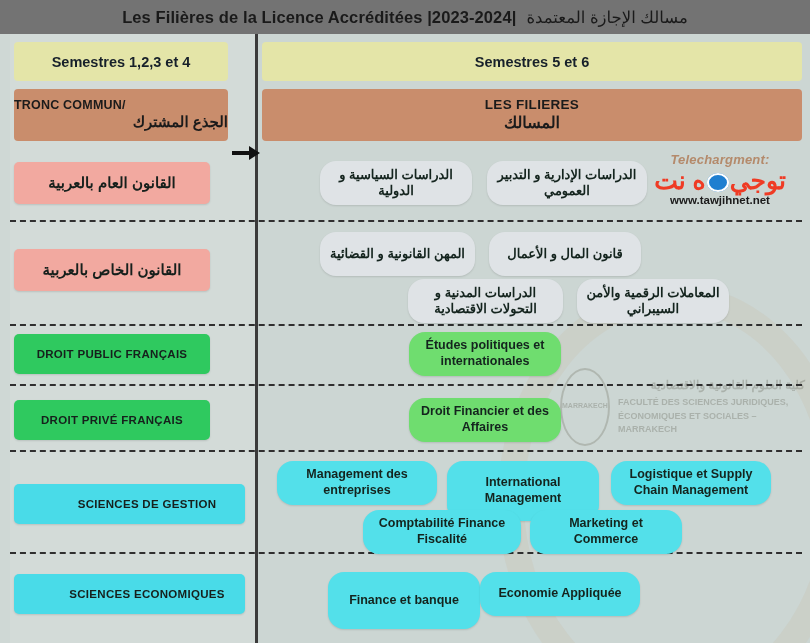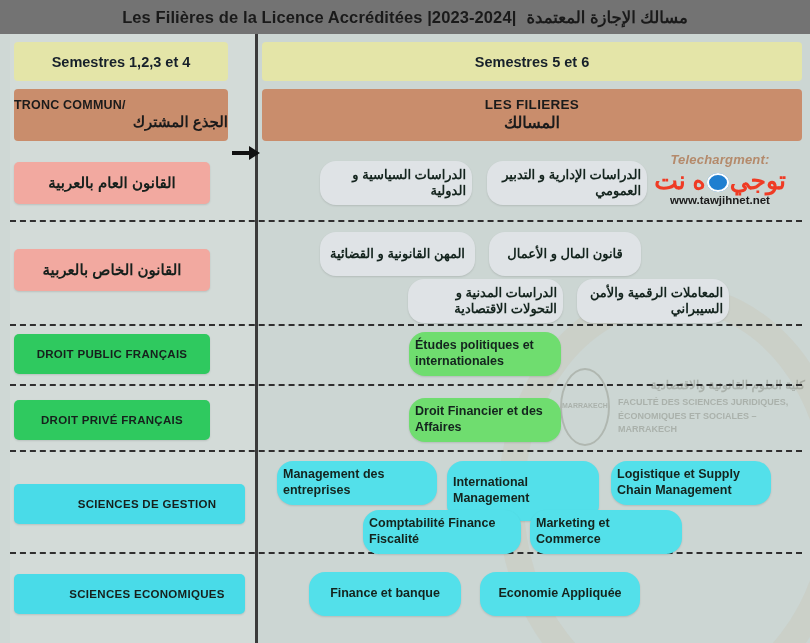--- a/index.html
+++ b/index.html
@@ -34,21 +34,21 @@
     background: #737373;
   }
   .header .title-fr {
     font-size: 16.5px;
     font-weight: bold;
     color: #1a1a1a;
     letter-spacing: 0.1px;
   }
   .header .title-ar {
     font-size: 16.5px;
-    font-weight: bold;
+    font-weight: normal;
     color: #1a1a1a;
     direction: rtl;
   }
   
   .body-area {
     position: absolute;
     top: 34px;
     left: 0;
     width: 810px;
     height: 609px;
@@ -183,20 +183,21 @@
   .pill-green { background: #2fc95f; font-size: 11.5px; letter-spacing: .3px; }
   .pill-cyan { background: #49dbe8; font-size: 11.5px; letter-spacing: .3px; padding-left: 35px; }
 
   
   .rbox {
     position: absolute;
     border-radius: 16px;
     display: flex;
     align-items: center;
     justify-content: center;
+    text-align: center;
     font-weight: bold;
     color: #14241e;
     line-height: 1.25;
     padding: 0 6px;
     box-sizing: border-box;
     box-shadow: 0 1px 2px rgba(0,0,0,.12);
   }
   .rbox-grey { background: #dfe3e6; font-size: 13px; direction: rtl; }
   .rbox-green { background: #6fdd6f; font-size: 12.5px; }
   .rbox-cyan { background: #53e0ea; font-size: 12.5px; }
@@ -375,17 +376,17 @@
     <div class="rbox rbox-green" style="left:409px;top:298px;width:152px;height:44px;">Études politiques et internationales</div>
 
     <div class="rbox rbox-green" style="left:409px;top:364px;width:152px;height:44px;">Droit Financier et des Affaires</div>
 
     <div class="rbox rbox-cyan" style="left:277px;top:427px;width:160px;height:44px;">Management des entreprises</div>
     <div class="rbox rbox-cyan" style="left:447px;top:427px;width:152px;height:60px;">International Management</div>
     <div class="rbox rbox-cyan" style="left:611px;top:427px;width:160px;height:44px;">Logistique et Supply Chain Management</div>
     <div class="rbox rbox-cyan" style="left:363px;top:476px;width:158px;height:44px;">Comptabilité Finance Fiscalité</div>
     <div class="rbox rbox-cyan" style="left:530px;top:476px;width:152px;height:44px;">Marketing et Commerce</div>
 
-    <div class="rbox rbox-cyan" style="left:309px;top:538px;width:152px;height:44px;">Finance et banque</div>
+    <div class="rbox rbox-cyan" style="left:328px;top:538px;width:152px;height:57px;">Finance et banque</div>
     <div class="rbox rbox-cyan" style="left:480px;top:538px;width:160px;height:44px;">Economie Appliquée</div>
 
   </div>
 </div>
 
 </body></html>

